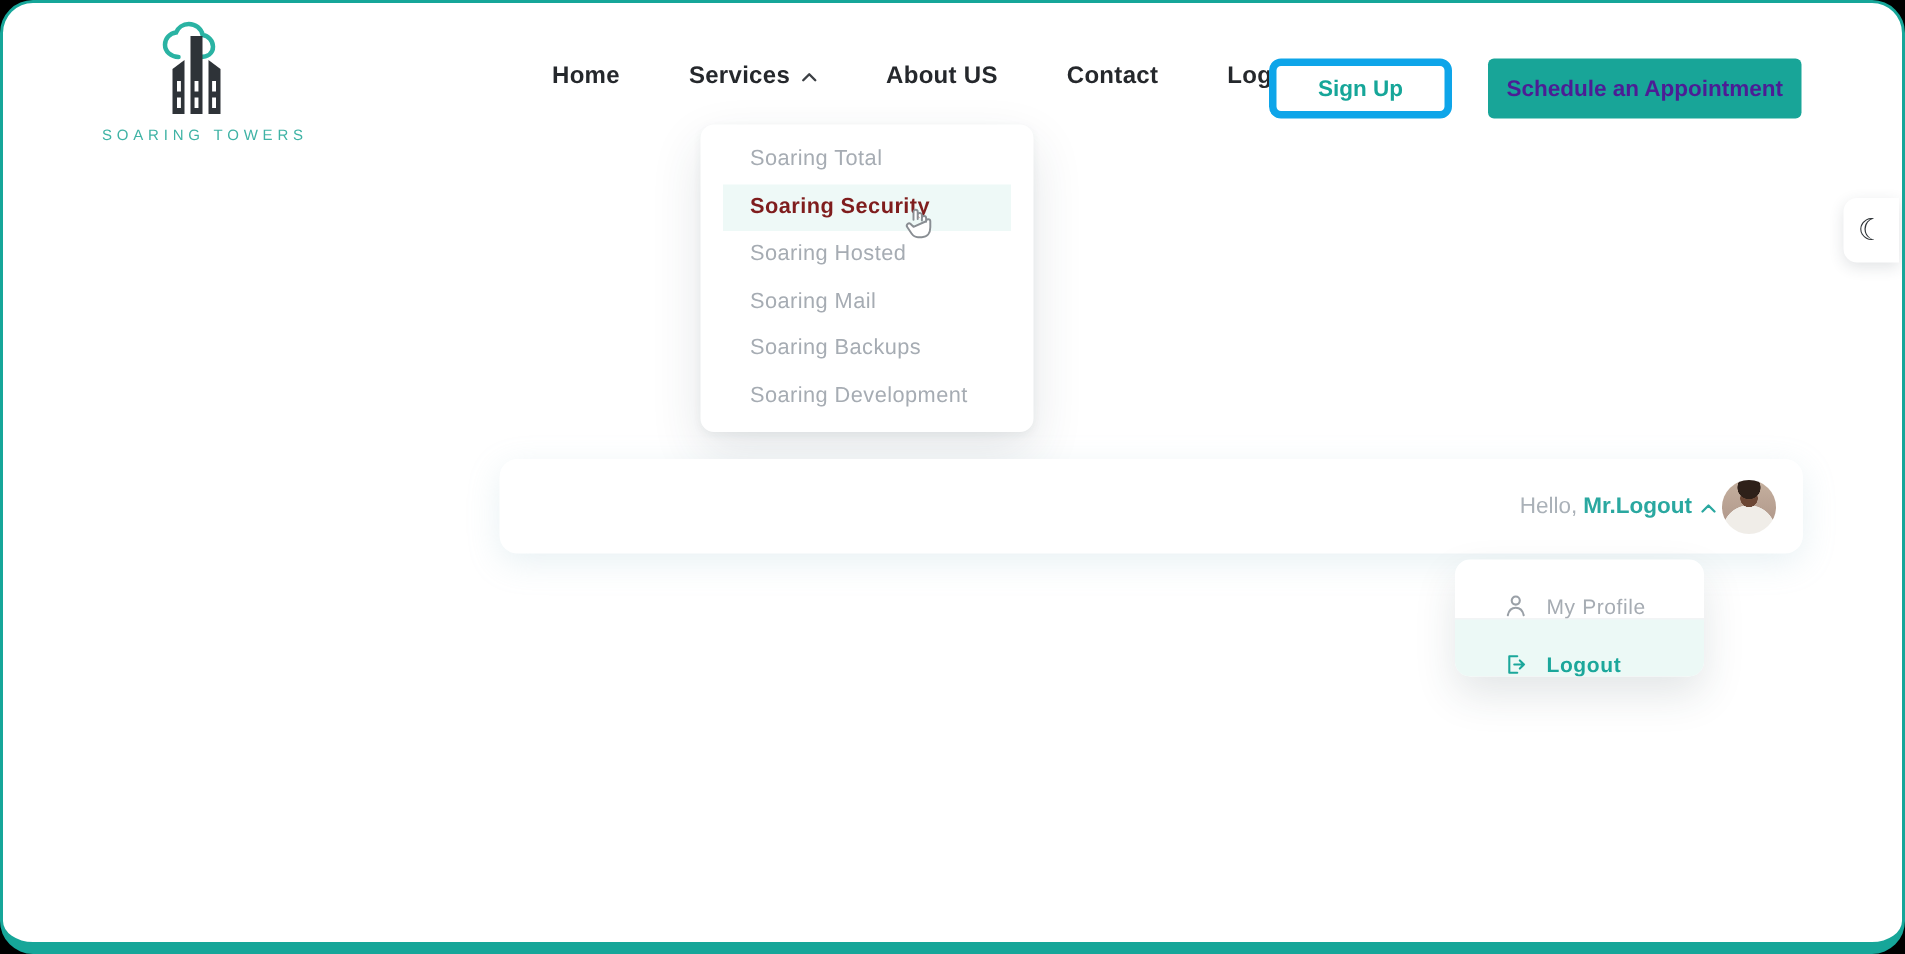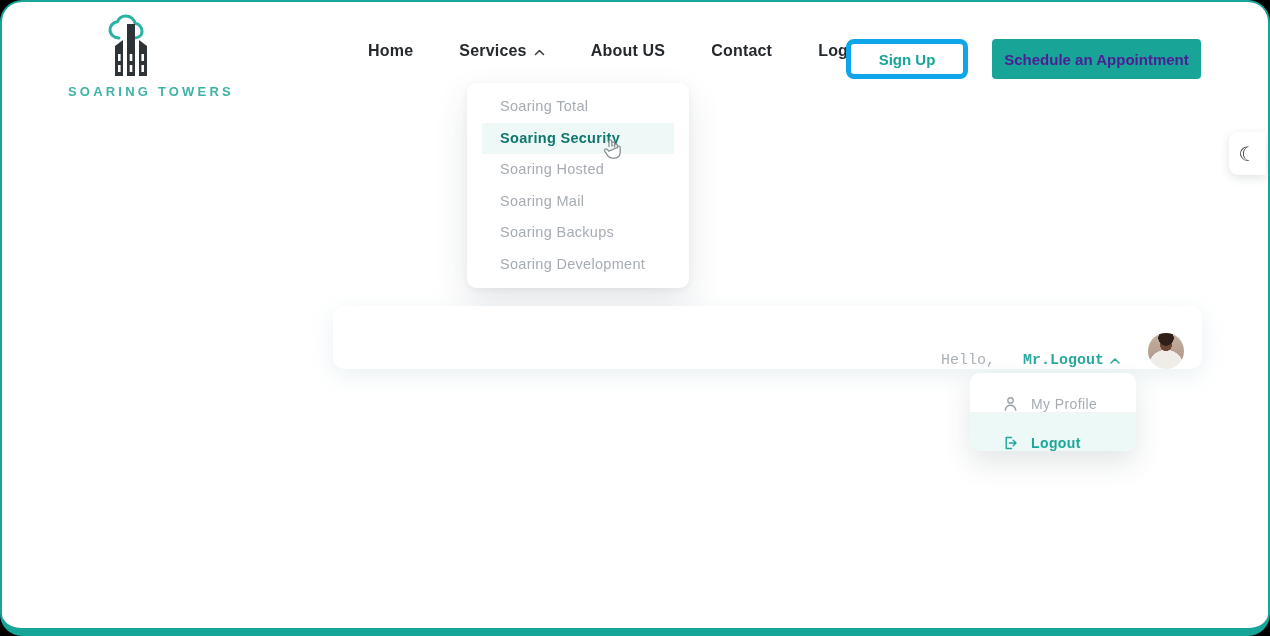--- a/index.html
+++ b/index.html
@@ -7,21 +7,21 @@
   .frame {
     position:absolute; inset:0;
     background:#fff;
     border:2px solid #16a699;
     border-bottom:8px solid #16a699;
     border-radius:22px;
     overflow:hidden;
   }
   
   .logo { position:absolute; left:66px; top:12px; width:128px; text-align:center; }
-  .logo-text { display:block; margin-top:2px; font-size:13px; letter-spacing:3.2px; color:#3fb3a5; font-weight:700; white-space:nowrap; }
+  .logo-text { display:block; margin-top:2px; font-size:10px; letter-spacing:3.2px; color:#3fb3a5; font-weight:400; white-space:nowrap; }
   .nav { position:absolute; left:366px; top:40px; display:flex; align-items:center; gap:46px; }
   .nav-item { font-size:16px; color:#25282c; font-weight:600; letter-spacing:.2px; cursor:pointer; display:flex; align-items:flex-start; gap:7px; white-space:nowrap; }
   .chev { display:inline-block; }
   .btn-signup {
     position:absolute; left:844px; top:37px; width:122px; height:40px;
     border:5px solid #0ea5e9; border-radius:8px; background:#fff;
     color:#16a699; font-weight:700; font-size:15px; font-family:inherit; cursor:pointer;
   }
   .btn-schedule {
     position:absolute; left:990px; top:37px; width:209px; height:40px;
@@ -31,35 +31,35 @@
   
   .services-menu {
     position:absolute; left:465px; top:81px; width:222px;
     background:#fff; border-radius:9px; padding:8px 15px;
     box-shadow:0 14px 34px rgba(40,60,70,.12), 0 2px 6px rgba(40,60,70,.06);
   }
   .services-menu .item {
     height:31.5px; line-height:31.5px; padding-left:18px;
     font-size:14.5px; color:#a6acb3; letter-spacing:.3px; cursor:pointer;
   }
-  .services-menu .item.active { background:#eef9f7; color:#0f766e; font-weight:700; }
+  .services-menu .item.active { background:#eef9f7; color:#7f1d1d; font-weight:700; }
   
   .theme-toggle {
     position:absolute; right:2px; top:130px; width:37px; height:43px;
     background:#fff; border:none; border-radius:9px 0 0 9px;
     box-shadow:0 3px 10px rgba(40,60,70,.14); cursor:pointer;
     display:flex; align-items:center; justify-content:center;
     font-size:20px; color:#2f3438;
   }
   
   .user-bar {
     position:absolute; left:331px; top:304px; width:869px; height:63px;
     background:#fff; border-radius:12px;
     box-shadow:0 6px 22px rgba(150,190,205,.22);
-    display:flex; align-items:flex-end; justify-content:flex-end; padding-right:18px; gap:28px;font-family:Liberation Mono, monospace;
+    display:flex; align-items:center; justify-content:flex-end; padding-right:18px; gap:4px;
   }
   .greeting { font-size:15px; color:#aab1b8; }
   .username { font-size:15px; color:#2aa8a0; font-weight:700; display:flex; align-items:center; gap:6px; cursor:pointer; }
   .avatar {
     width:36px; height:36px; border-radius:50%; overflow:hidden; cursor:pointer;
     background:
       radial-gradient(circle at 50% 14%, #2e2019 0 21%, rgba(0,0,0,0) 22%),
       radial-gradient(circle at 50% 34%, #6b4634 0 19%, rgba(0,0,0,0) 20%),
       radial-gradient(circle at 50% 96%, #f0ede8 0 45%, rgba(0,0,0,0) 46%),
       linear-gradient(#c5b09f, #ab9285);

